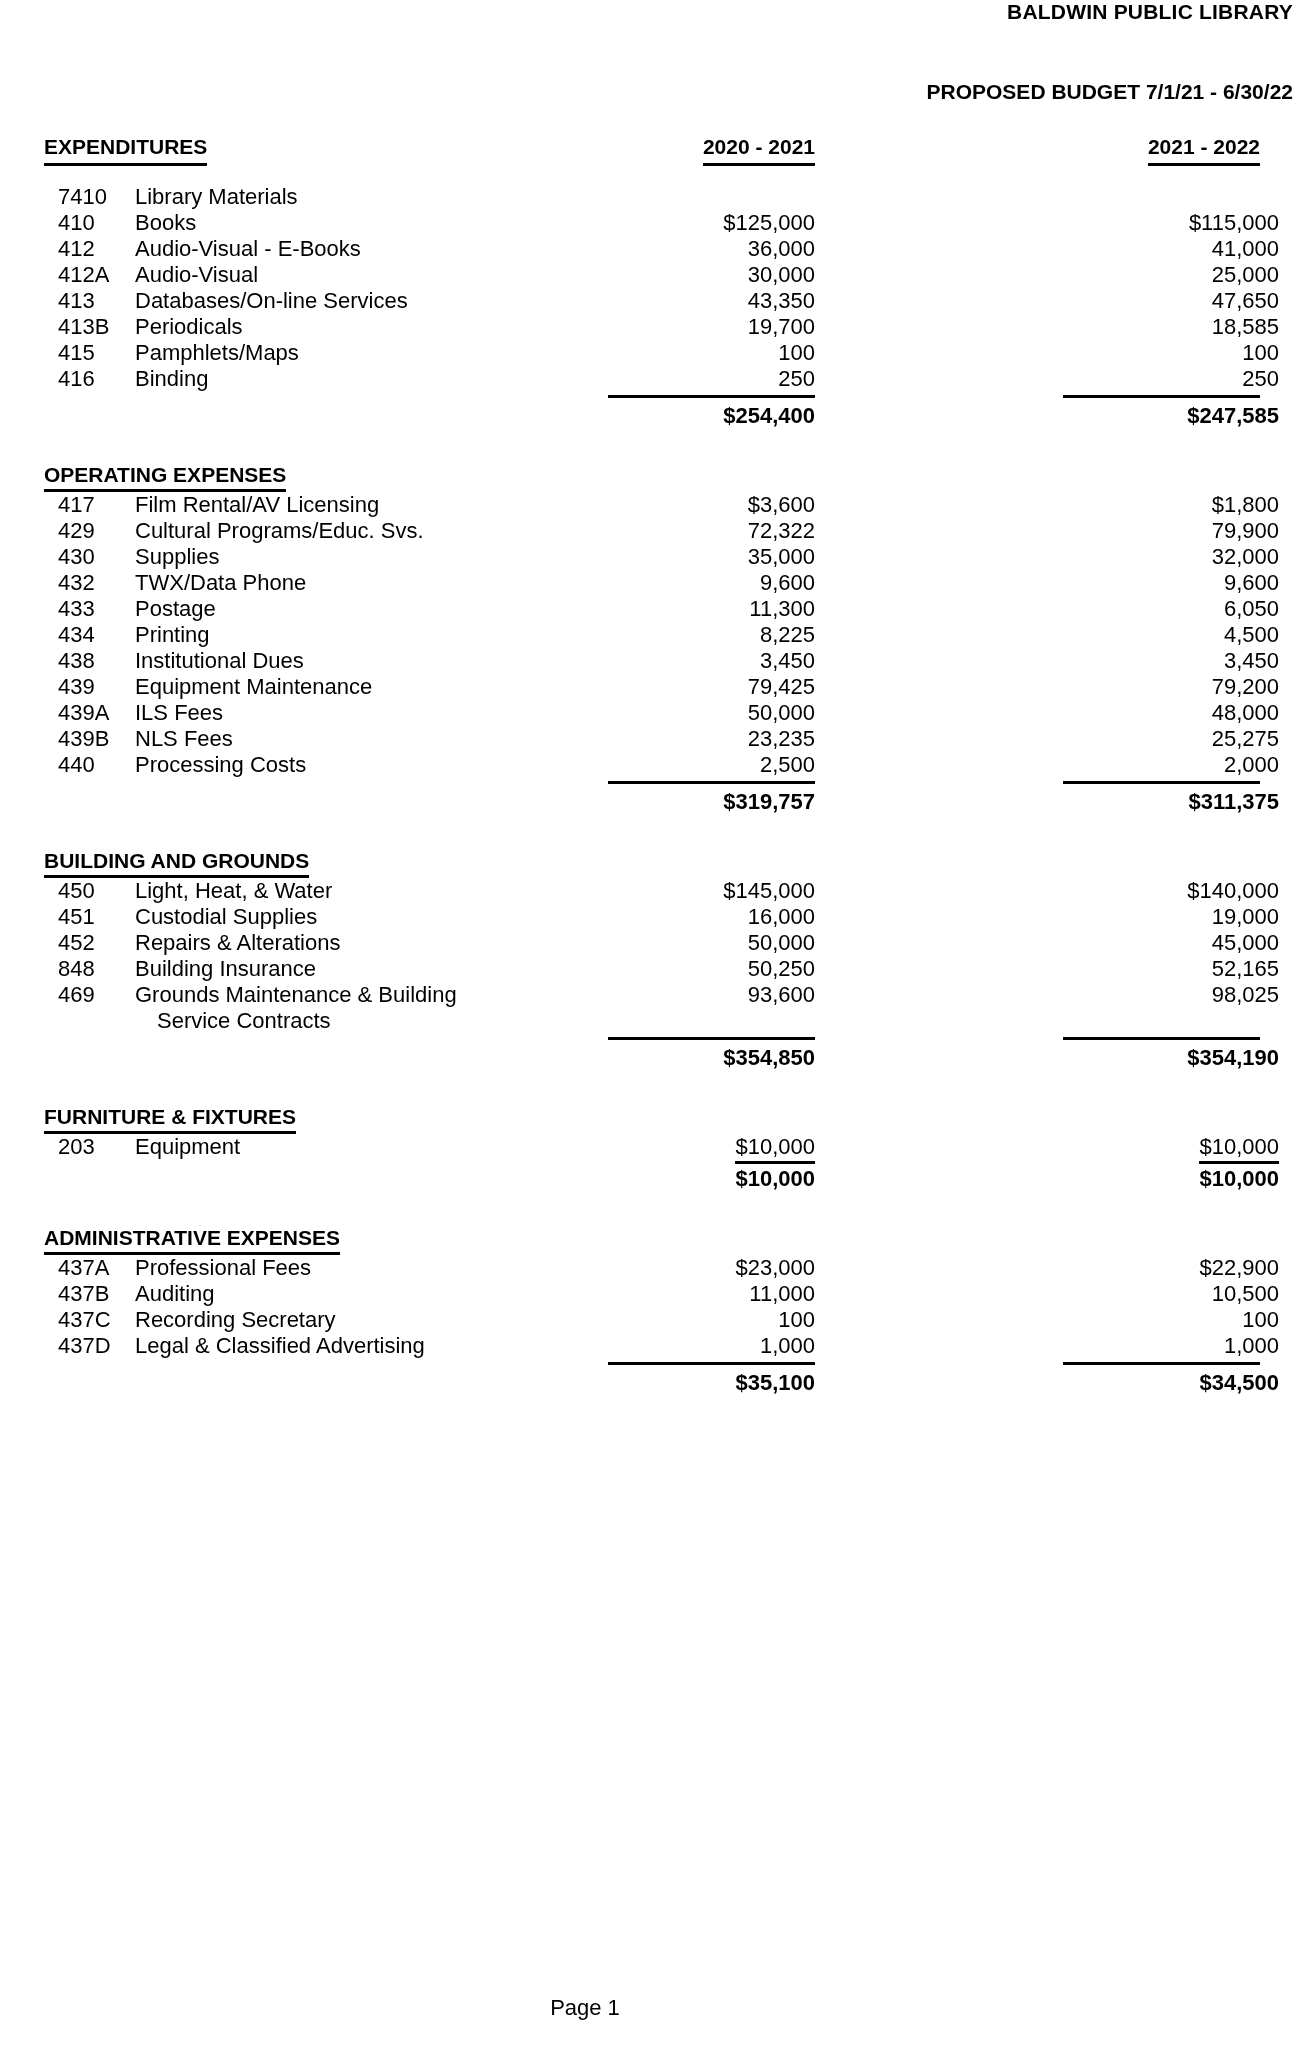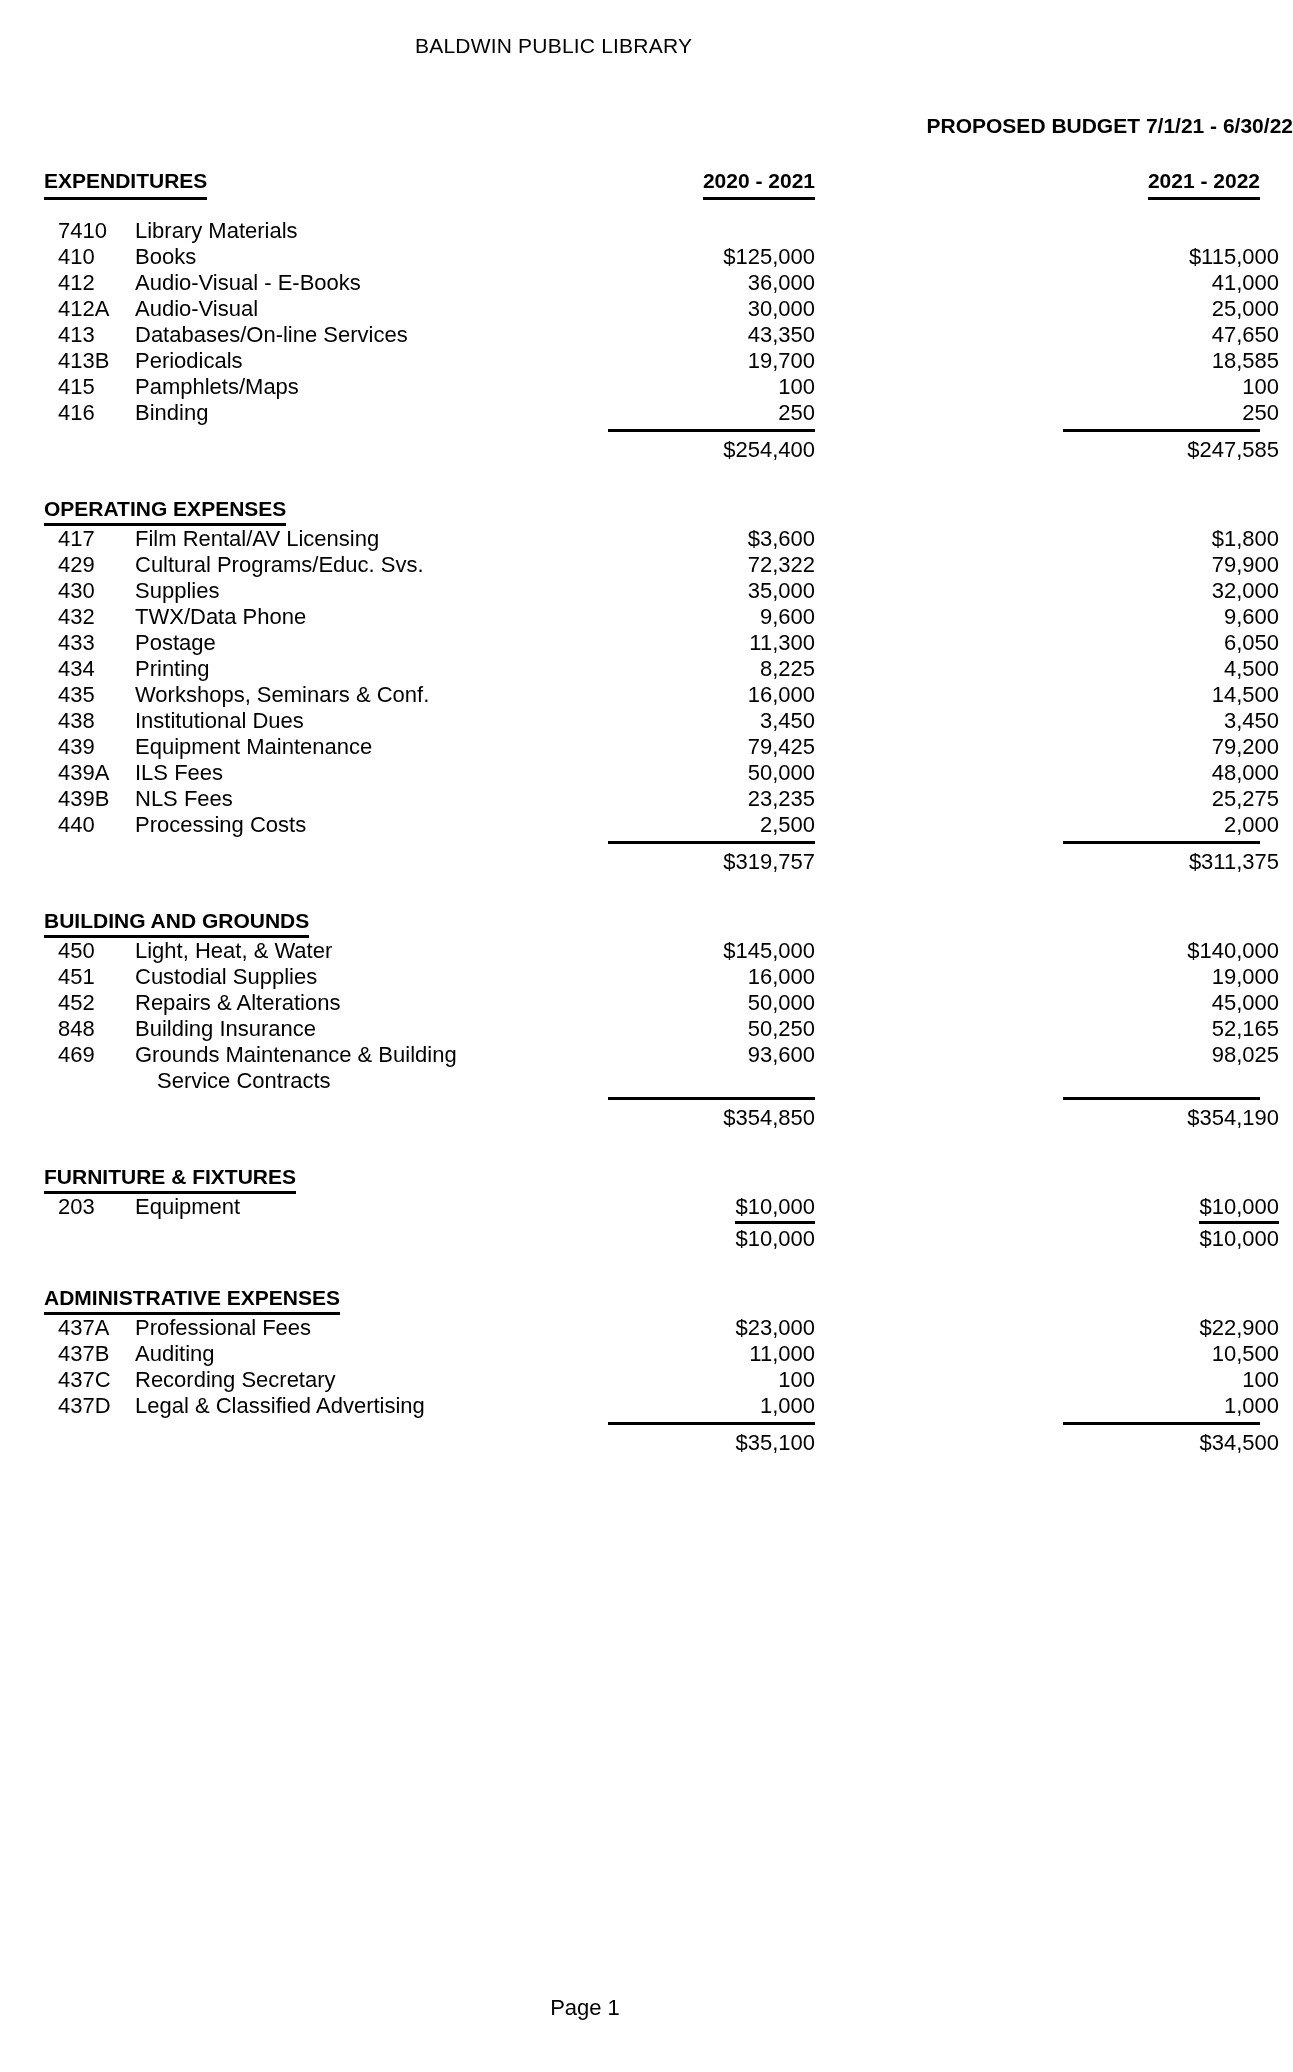--- a/index.html
+++ b/index.html
@@ -22,25 +22,25 @@
     height: 2072px;
     box-sizing: border-box;
     padding: 0;
   }
 
   
   .title-block {
     width: 1293px;
   }
   .doc-title {
-    text-align: left;
-    font-weight: normal;
+    text-align: right;
+    font-weight: bold;
     font-size: 21px;
     letter-spacing: .2px;
-    padding-top: 34px;
+    padding-top: 0;
     
     padding-left: 415px;
     box-sizing: border-box;
     white-space: nowrap;
   }
   .doc-subtitle {
     text-align: right;
     font-weight: bold;
     font-size: 21px;
     padding-top: 56px;
@@ -116,21 +116,21 @@
   }
   tr.rule-row td.amt .ruleline {
     display: block;
     height: 0;
     border-top: 3px solid #000;
     margin-top: 3px;
   }
 
   
   tr.total-row td {
-    font-weight: normal;
+    font-weight: bold;
     font-size: 22px;
     line-height: 30px;
     margin-top: 34px;
   }
 
   
   .u-single {
     display: inline-block;
     border-bottom: 3px solid #000;
     padding-bottom: 1px;
@@ -296,27 +296,20 @@
           <td class="amt y2" colspan="2">6,050</td>
         </tr>
         <tr class="data-row">
           <td class="code">434</td>
           <td class="desc">Printing</td>
           <td class="amt y1">8,225</td>
           <td></td>
           <td class="amt y2" colspan="2">4,500</td>
         </tr>
         <tr class="data-row">
-          <td class="code">435</td>
-          <td class="desc">Workshops, Seminars &amp; Conf.</td>
-          <td class="amt y1">16,000</td>
-          <td></td>
-          <td class="amt y2" colspan="2">14,500</td>
-        </tr>
-        <tr class="data-row">
           <td class="code">438</td>
           <td class="desc">Institutional Dues</td>
           <td class="amt y1">3,450</td>
           <td></td>
           <td class="amt y2" colspan="2">3,450</td>
         </tr>
         <tr class="data-row">
           <td class="code">439</td>
           <td class="desc">Equipment Maintenance</td>
           <td class="amt y1">79,425</td>

